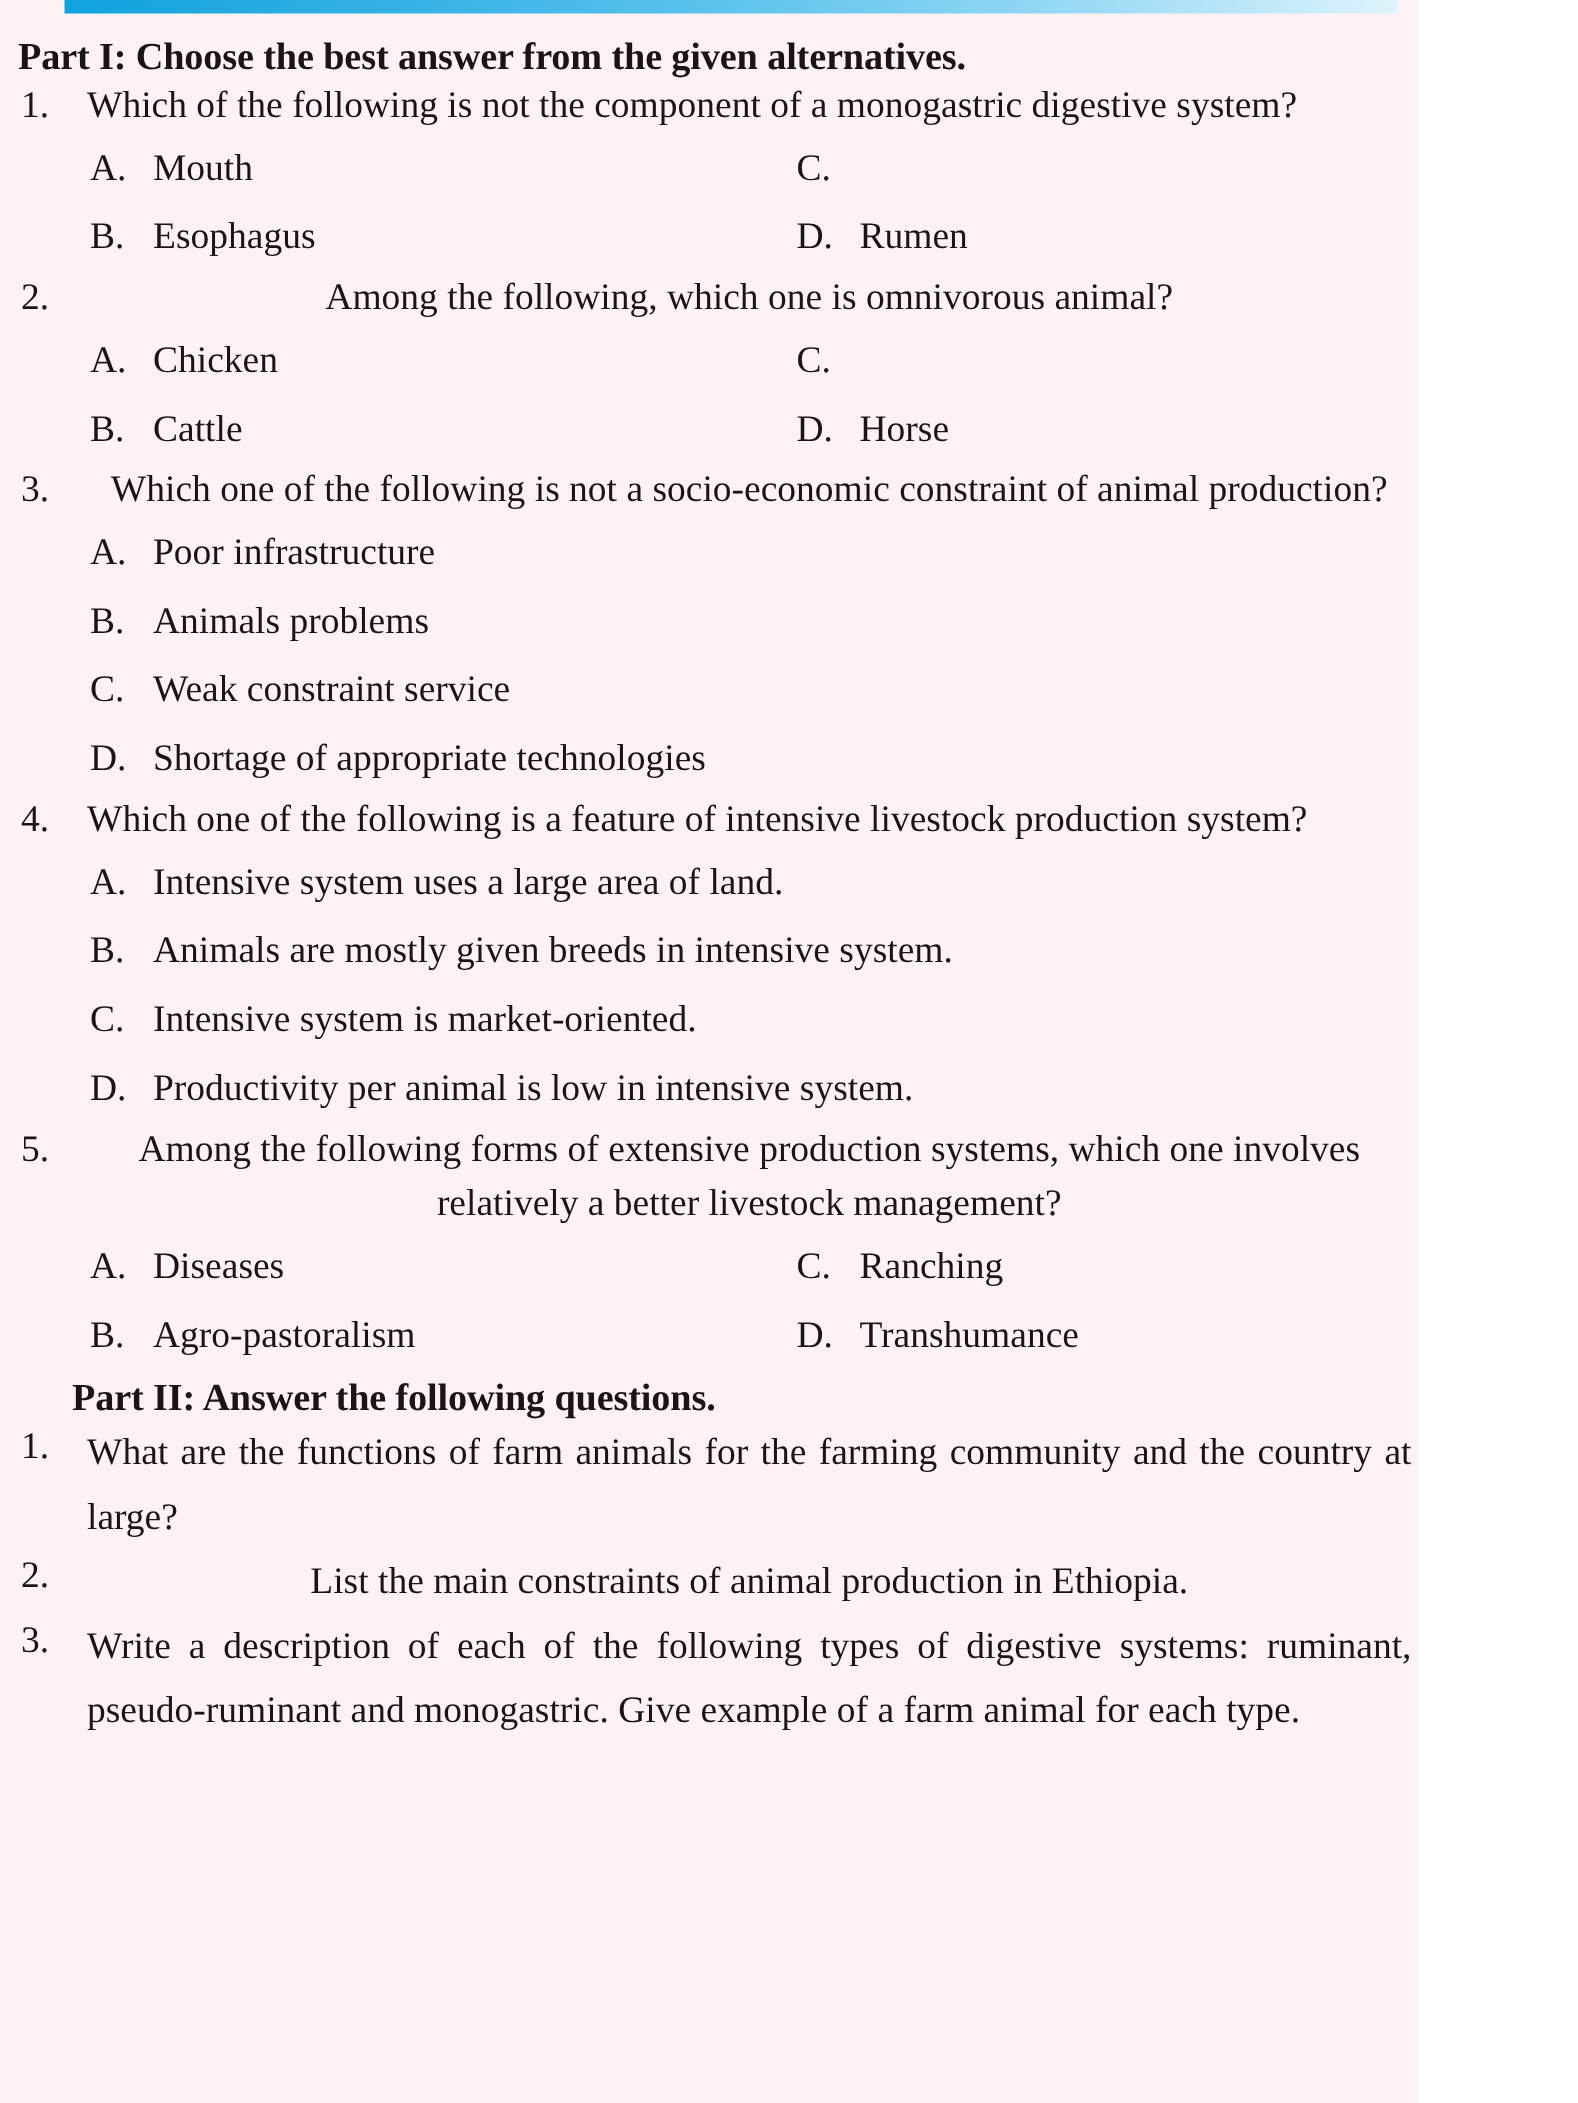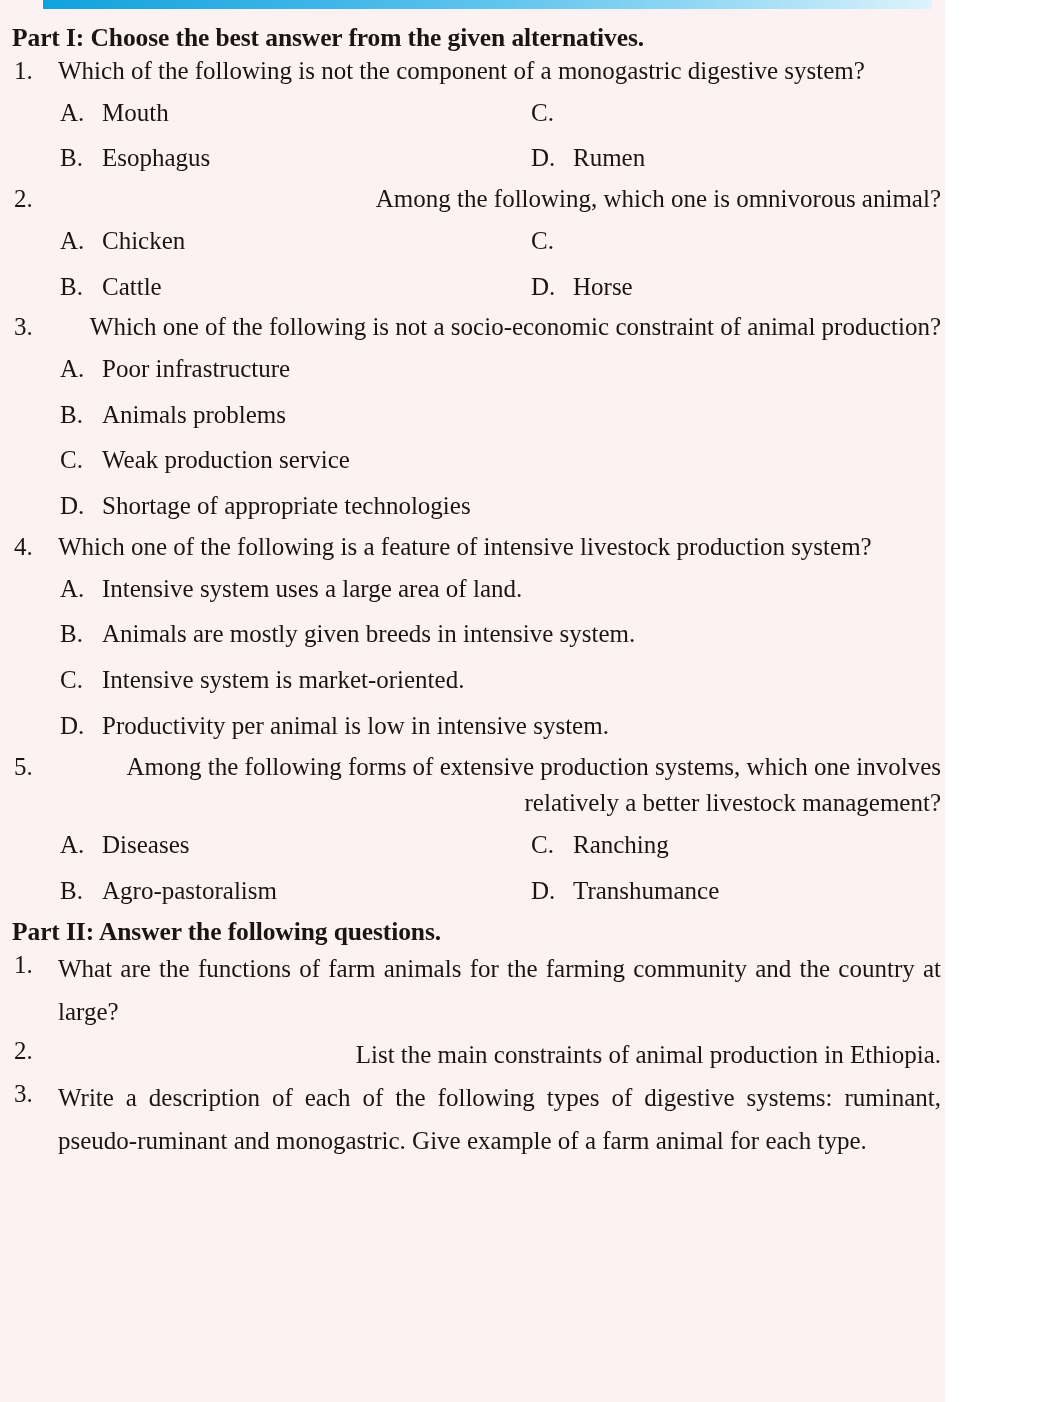--- a/index.html
+++ b/index.html
@@ -62,21 +62,21 @@
 
   .part-heading {
     font-size: 25.5px;
     font-weight: bold;
     line-height: 1.22;
     padding-left: 12px;
     padding-right: 8px;
     letter-spacing: -0.1px;
   }
   #part1-heading { margin-top: 22px; }
-  #part2-heading { margin-top: 3px; }
+  #part2-heading { margin-top: 3px; margin-left: 36px; }
 
   
   .qrow {
     display: flex;
     align-items: flex-start;
     padding-left: 12px;
     padding-right: 4px;
   }
   .qnum {
     flex: 0 0 auto;
@@ -89,21 +89,21 @@
   }
   .qtext {
     flex: 1 1 auto;
     font-size: 25px;
     line-height: 1.465;
     text-align: justify;
     text-justify: inter-word;
     hyphens: manual;
   }
   .qtext.loose { line-height: 1.72; }
-  .qtext.nojust { text-align: right; }
+  .qtext.nojust { text-align: center; }
 
   
   .opts {
     padding-left: 60px;
     padding-right: 4px;
   }
   .opts-grid {
     display: grid;
     grid-template-columns: 471px 1fr;
     row-gap: 0px;
@@ -196,21 +196,21 @@
         <div class="opt">
           <span class="opt-letter">A.</span>
           <span class="opt-text">Poor infrastructure</span>
         </div>
         <div class="opt">
           <span class="opt-letter">B.</span>
           <span class="opt-text">Animals problems</span>
         </div>
         <div class="opt">
           <span class="opt-letter">C.</span>
-          <span class="opt-text">Weak production service</span>
+          <span class="opt-text">Weak constraint service</span>
         </div>
         <div class="opt">
           <span class="opt-letter">D.</span>
           <span class="opt-text">Shortage of appropriate technologies</span>
         </div>
       </div>
     </div>
 
     <div class="qrow">
       <div class="qnum">4.</div>

